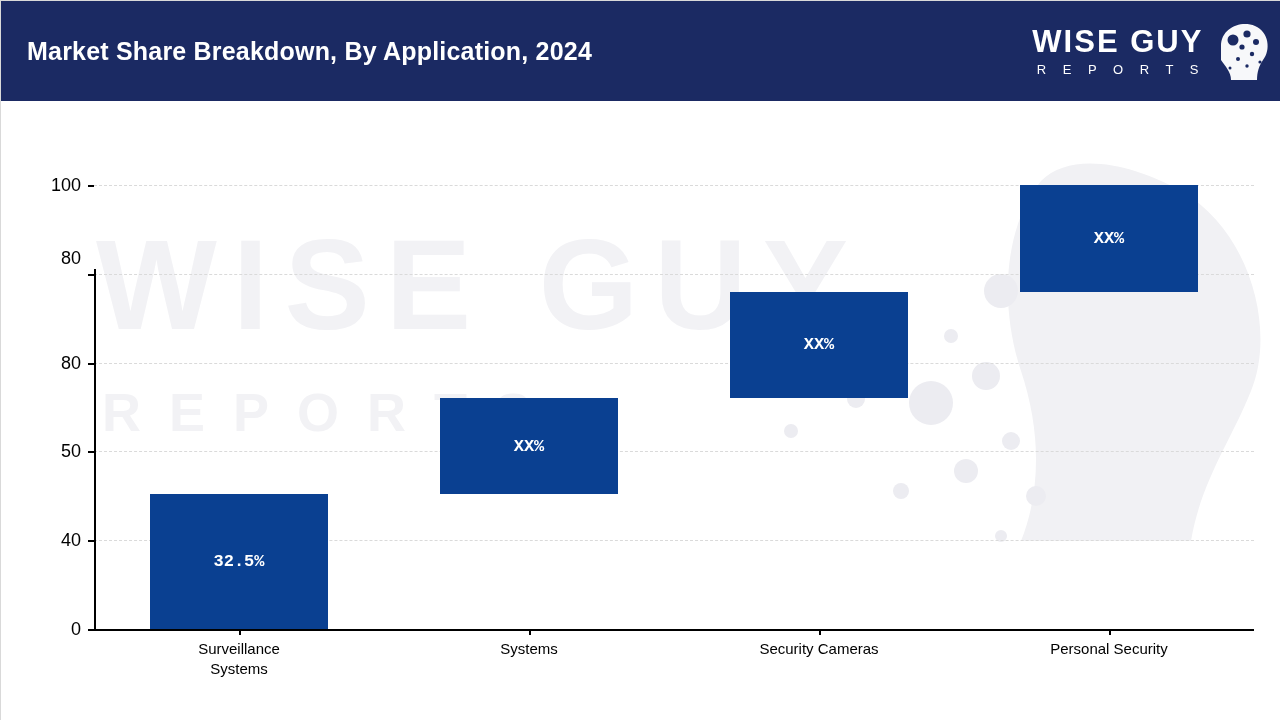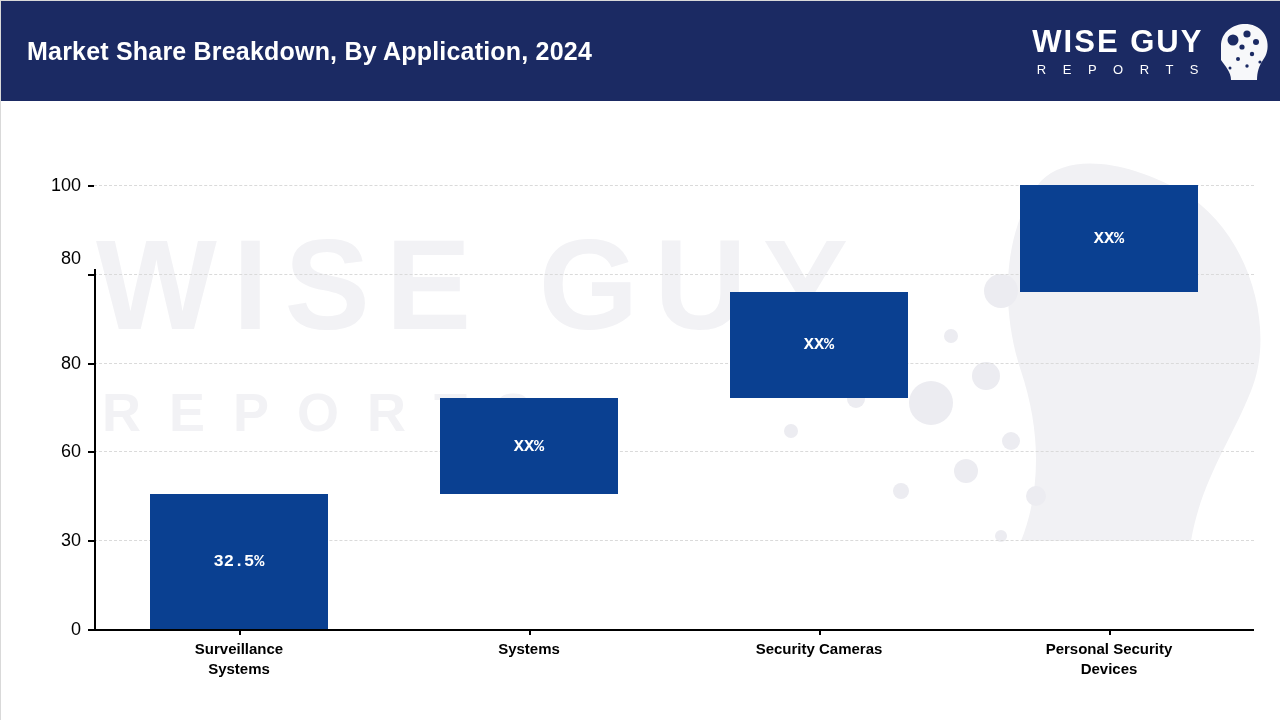--- a/index.html
+++ b/index.html
@@ -149,21 +149,21 @@
     position: absolute;
     width: 0; height: 6px;
     border-left: 2px solid #000000;
     top: 528px;
   }
   .cat-label {
     position: absolute;
     top: 538px;
     text-align: center;
     font-size: 15px;
-    font-weight: bold;
+    font-weight: normal;
     color: #000000;
     line-height: 1.35;
   }
 </style>
 </head>
 <body>
 
 <div id="page">
 
   <div class="header">
@@ -222,23 +222,23 @@
         <div class="gridline" style="top: 439.2px; left: 93px;"></div>
         <div class="gridline" style="top: 350.4px; left: 93px;"></div>
         <div class="gridline" style="top: 261.6px; left: 93px;"></div>
         <div class="gridline" style="top: 172.8px; left: 93px;"></div>
         <div class="gridline" style="top: 84px; left: 93px;"></div>
       </div>
     <div class="ytick-wrap" id="ytick-layer">
         <div class="tick-mark" style="top: 528px;"></div>
         <div class="tick-label" style="top: 528px; right: 0px;">0</div>
         <div class="tick-mark" style="top: 439.2px;"></div>
-        <div class="tick-label" style="top: 439.2px; right: 0px;">30</div>
+        <div class="tick-label" style="top: 439.2px; right: 0px;">40</div>
         <div class="tick-mark" style="top: 350.4px;"></div>
-        <div class="tick-label" style="top: 350.4px; right: 0px;">60</div>
+        <div class="tick-label" style="top: 350.4px; right: 0px;">50</div>
         <div class="tick-mark" style="top: 261.6px;"></div>
         <div class="tick-label" style="top: 261.6px; right: 0px;">80</div>
         <div class="tick-mark" style="top: 172.8px;"></div>
         <div class="tick-label" style="top: 157px; right: 0px;">80</div>
         <div class="tick-mark" style="top: 84px;"></div>
         <div class="tick-label" style="top: 84px; right: 0px;">100</div>
       </div>
     <div class="axis-y"></div>
     <div class="axis-x"></div>
     <div id="bar-layer">
@@ -265,18 +265,17 @@
         <div class="cat-label" style="left: 383px; width: 290px;">
           <div>Systems</div>
         </div>
         <div class="cat-tick" style="left: 818px;"></div>
         <div class="cat-label" style="left: 673px; width: 290px;">
           <div>Security Cameras</div>
         </div>
         <div class="cat-tick" style="left: 1108px;"></div>
         <div class="cat-label" style="left: 963px; width: 290px;">
           <div>Personal Security</div>
-          <div>Devices</div>
         </div>
       </div>
 
   </div>
 </div>
 
 </body></html>

